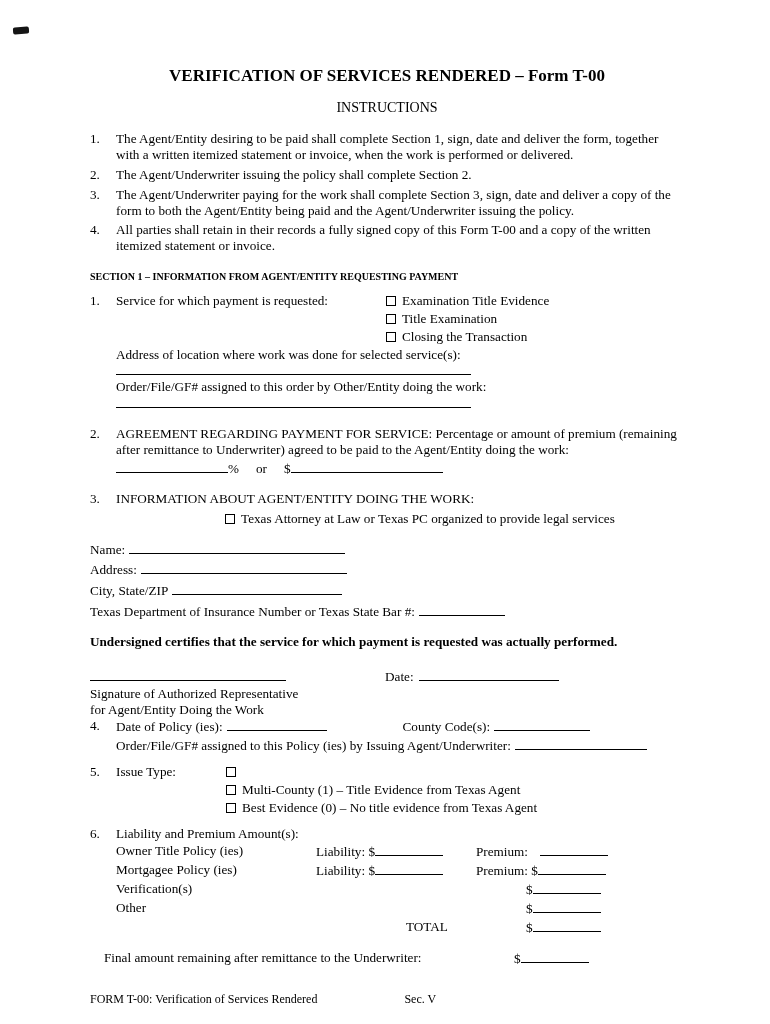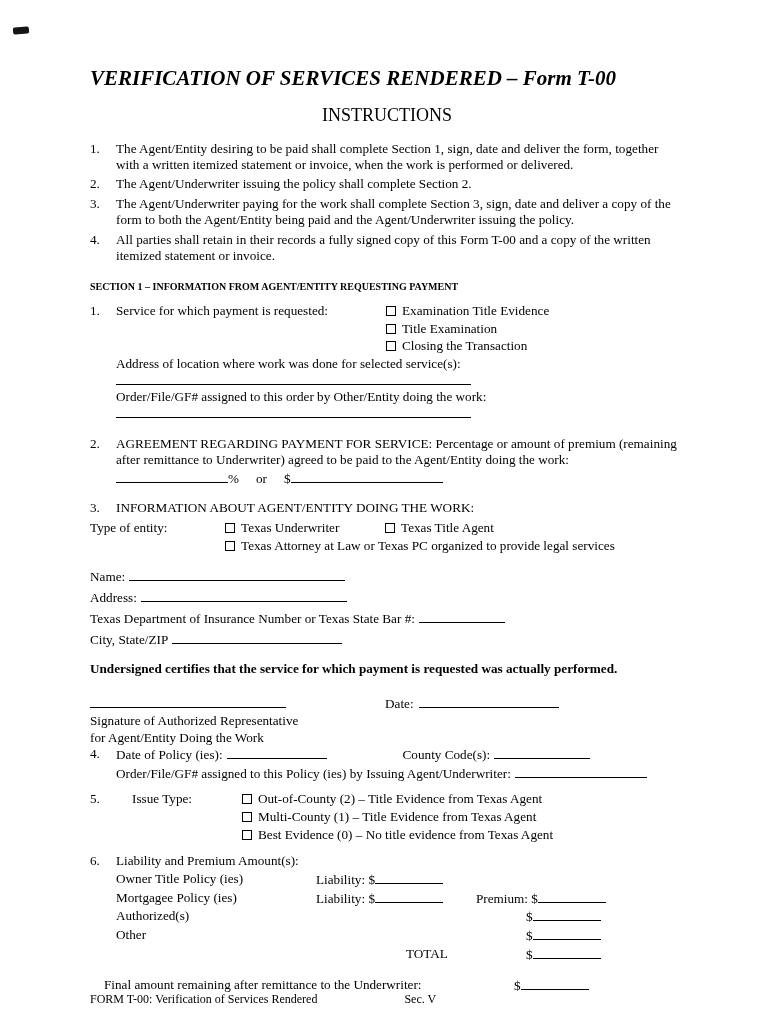--- a/index.html
+++ b/index.html
@@ -17,25 +17,24 @@
     line-height:1.2;
     overflow:hidden;
     background:#fff;
   }
   .artifact {
     position:absolute; left:13px; top:27px;
     width:16px; height:7px; background:#151515; border-radius:2px;
     transform:rotate(-4deg);
   }
   .title {
-    text-align:left; font-weight:bold; font-size:21px;
+    text-align:center; font-weight:bold; font-size:17px;
     margin-bottom:14px;
-    font-style:italic;
-  }
-  .subtitle { text-align:center; font-size:18px; margin-bottom:14px; }
+  }
+  .subtitle { text-align:center; font-size:14px; margin-bottom:14px; }
 
   .li { display:flex; margin-bottom:4px; }
   .num { flex:0 0 26px; }
   .grow { flex:1; }
 
   .sechead { font-weight:bold; font-size:10px; margin:17px 0 10px 0; }
 
   .cb {
     display:inline-block; width:10px; height:10px;
     border:1.5px solid #000; margin-right:6px;
@@ -74,21 +73,21 @@
   .datepart .bl { margin-left:5px; }
   .sigcap { margin-top:1px; }
 
   .row4 { margin-bottom:2px; }
   .gap76 { margin-left:76px; }
   .ml4 { margin-left:4px; }
   .ml12 { margin-left:12px; }
   .ml50 { margin-left:50px; }
 
   .issue-flex { display:flex; }
-  .issue-label { flex:0 0 110px;margin-left:16px; }
+  .issue-label { flex:0 0 110px; }
 
   .amt { margin-left:26px; }
   .arow { display:flex; margin-bottom:2px; }
   .ac1 { flex:0 0 200px; }
   .ac2 { flex:0 0 160px; }
   .ac3 { flex:1; }
   .total { padding-left:90px; }
 
   .finrow { display:flex; margin-left:14px; margin-top:2px; }
   .finrow.first { margin-top:14px; }
@@ -164,46 +163,37 @@
       <div class="payrow">
         <span class="bl" style="width:112px"></span><span>%</span><span class="orword">or</span><span>$</span><span class="bl" style="width:152px"></span>
       </div>
     </div>
   </div>
 
   <div class="li mt14">
     <span class="num">3.</span>
     <div class="grow">INFORMATION ABOUT AGENT/ENTITY DOING THE WORK:</div>
   </div>
-  <div class="entity-row">
-    <span class="etlabel">Type of entity:</span>
-    <span class="cbline etopt1">
-      <span class="cb"></span><span>Texas Underwriter</span>
-    </span>
-    <span class="cbline">
-      <span class="cb"></span><span>Texas Title Agent</span>
-    </span>
-  </div>
   <div class="entity-row2">
     <span class="cbline">
       <span class="cb"></span><span>Texas Attorney at Law or Texas PC organized to provide legal services</span>
     </span>
   </div>
 
   <div class="fieldline mt14">
     <span>Name:</span><span class="bl" style="width:216px"></span>
   </div>
   <div class="fieldline">
     <span>Address:</span><span class="bl" style="width:206px"></span>
   </div>
   <div class="fieldline">
+    <span>City, State/ZIP</span><span class="bl" style="width:170px"></span>
+  </div>
+  <div class="fieldline">
     <span>Texas Department of Insurance Number or Texas State Bar #:</span><span class="bl" style="width:86px"></span>
-  </div>
-  <div class="fieldline">
-    <span>City, State/ZIP</span><span class="bl" style="width:170px"></span>
   </div>
 
   <div class="cert">Undersigned certifies that the service for which payment is requested was actually performed.</div>
 
   <div class="sigrow">
     <span class="bl" style="width:196px"></span><span class="datepart"><span>Date:</span><span class="bl" style="width:140px"></span></span>
   </div>
   <div class="sigcap">Signature of Authorized Representative</div>
   <div class="sigcap">for Agent/Entity Doing the Work</div>
 
@@ -219,49 +209,50 @@
       </div>
     </div>
   </div>
 
   <div class="li mt8">
     <span class="num">5.</span>
     <div class="grow issue-flex">
       <span class="issue-label">Issue Type:</span>
       <div class="cbcol">
         <div class="cbline">
-          <span class="cb"></span><span>Out-of-County (2) – Title Evidence from Texas Agent</span>
+          <span class="cb"></span>
         </div>
         <div class="cbline">
           <span class="cb"></span><span>Multi-County (1) – Title Evidence from Texas Agent</span>
         </div>
         <div class="cbline">
           <span class="cb"></span><span>Best Evidence (0) – No title evidence from Texas Agent</span>
         </div>
       </div>
     </div>
   </div>
 
   <div class="li mt8" style="margin-bottom:2px">
     <span class="num">6.</span>
     <div class="grow">Liability and Premium Amount(s):</div>
   </div>
 
   <div class="amt">
     <div class="arow">
       <span class="ac1">Owner Title Policy (ies)</span>
       <span class="ac2"><span>Liability: $</span><span class="bl w68"></span></span>
+      <span class="ac3"><span>Premium:</span><span class="bl w68 ml12"></span></span>
     </div>
     <div class="arow">
       <span class="ac1">Mortgagee Policy (ies)</span>
       <span class="ac2"><span>Liability: $</span><span class="bl w68"></span></span>
       <span class="ac3"><span>Premium: $</span><span class="bl w68"></span></span>
     </div>
     <div class="arow">
-      <span class="ac1">Authorized(s)</span>
+      <span class="ac1">Verification(s)</span>
       <span class="ac2"></span>
       <span class="ac3"><span class="ml50">$</span><span class="bl w68"></span></span>
     </div>
     <div class="arow">
       <span class="ac1">Other</span>
       <span class="ac2"></span>
       <span class="ac3"><span class="ml50">$</span><span class="bl w68"></span></span>
     </div>
     <div class="arow">
       <span class="ac1"></span>

